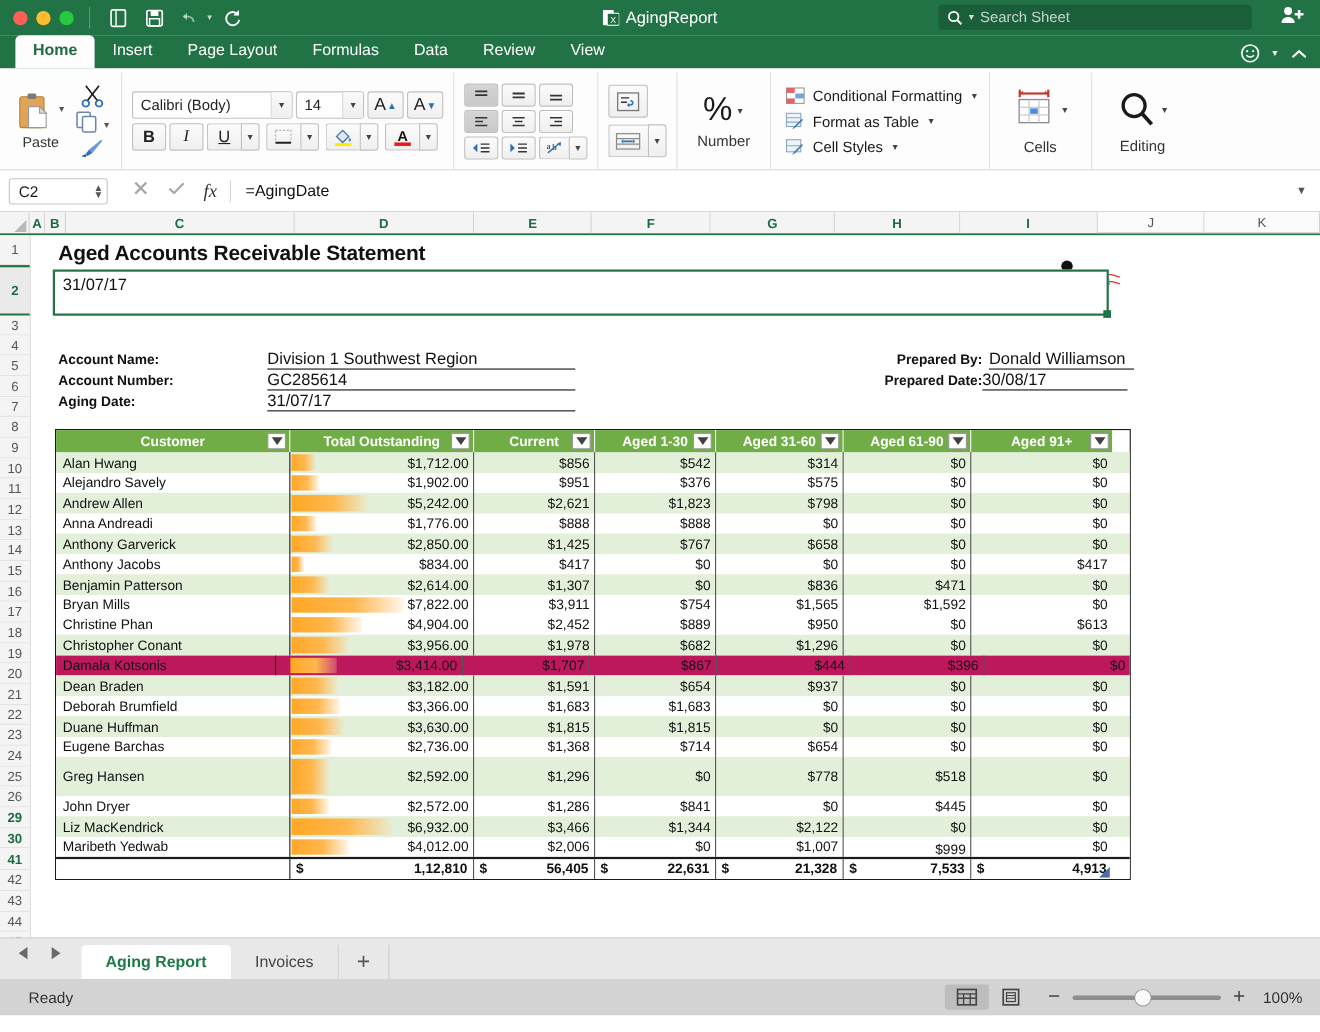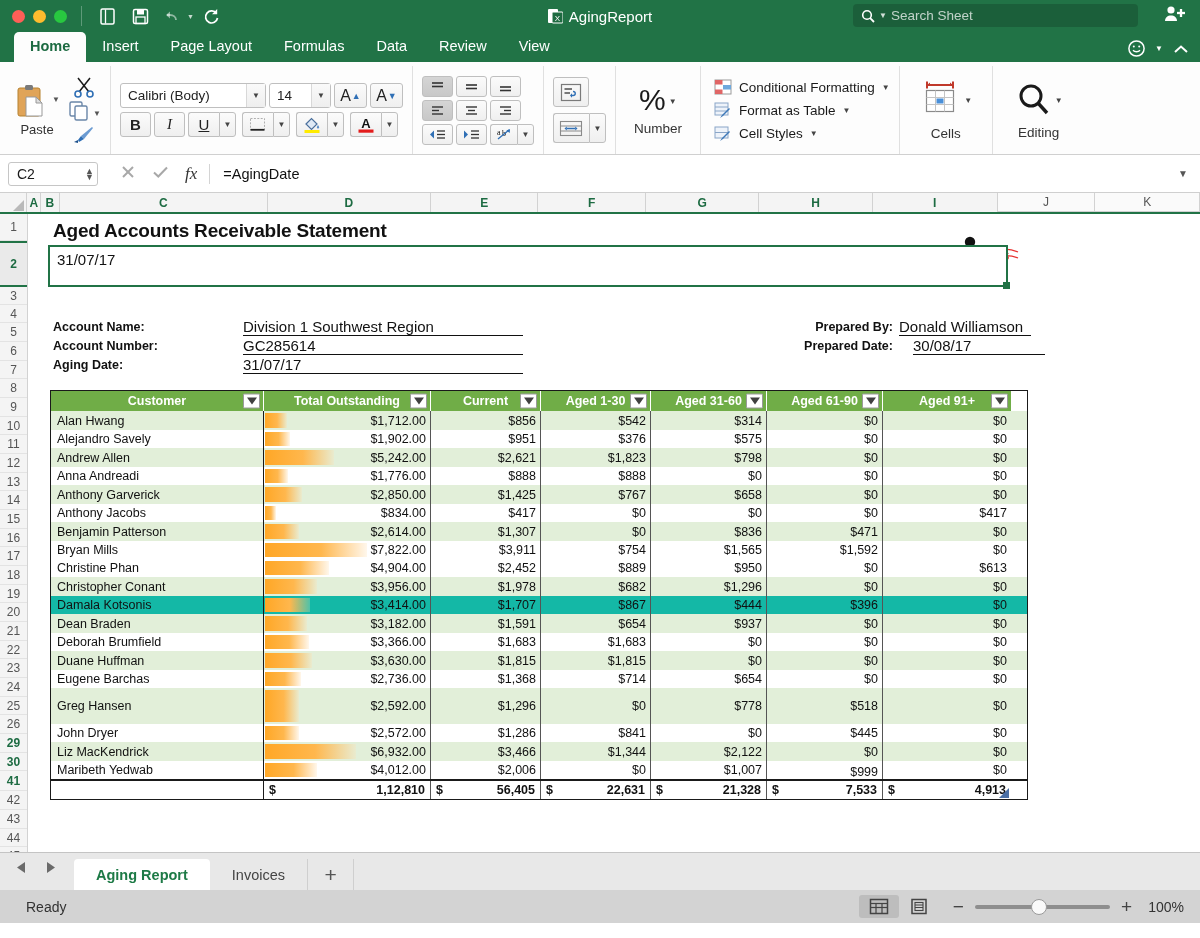--- a/index.html
+++ b/index.html
@@ -693,21 +693,21 @@
         </div>
       </div>
 
       <div class="abs" style="left:740px;top:104px">
         <div style="display:flex;height:18px;align-items:center">
           <div class="lbl-b" style="width:125px;text-align:right">Prepared By:</div>
           <div class="val-u" style="width:132px;margin-left:6px">Donald Williamson</div>
         </div>
         <div style="display:flex;height:19px;align-items:center">
           <div class="lbl-b" style="width:125px;text-align:right">Prepared Date:</div>
-          <div class="val-u" style="width:132px;margin-left:20px">30/08/17</div>
+          <div class="val-u" style="width:132px;margin-left:0">30/08/17</div>
         </div>
       </div>
 
       <div class="abs" style="left:22px;top:176px;width:978px;border:1.5px solid #1a1a1a">
         <div style="display:flex;height:20px">
           <div class="thead-cell" style="width:213px">
             <span>Customer</span>
             <span class="filter"></span>
           </div>
           <div class="thead-cell" style="width:167px">
@@ -969,21 +969,21 @@
               <div class="tc num" style="width: 116px; border-right: 1px solid rgb(85, 85, 85);">
                 <span class="txt">$1,296</span>
               </div>
               <div class="tc num" style="width: 116px; border-right: 1px solid rgb(85, 85, 85);">
                 <span class="txt">$0</span>
               </div>
               <div class="tc num" style="width: 128px;">
                 <span class="txt">$0</span>
               </div>
             </div>
-            <div class="trow" style="height: 18px; background: #14b8a6;">
+            <div class="trow" style="height: 18px; background: #be185d; gap: 12px;">
               <div class="tc name" style="width: 213px; border-right: 1.5px solid rgb(26, 26, 26);">
                 <span class="txt">Damala Kotsonis</span>
               </div>
               <div class="tc num" style="width: 167px; border-right: 1px solid rgb(85, 85, 85);">
                 <div class="bar" style="width: 26.8819%;"></div>
                 <span class="txt">$3,414.00</span>
               </div>
               <div class="tc num" style="width: 110px; border-right: 1px solid rgb(85, 85, 85);">
                 <span class="txt">$1,707</span>
               </div>

